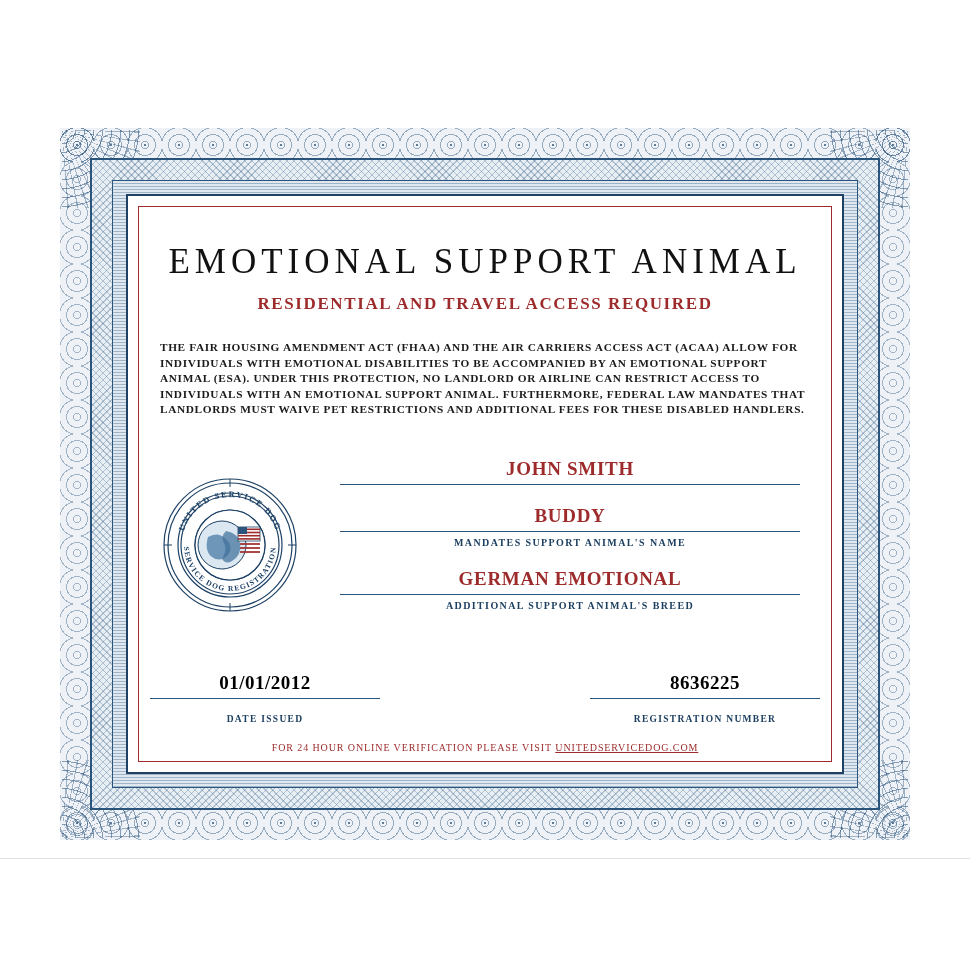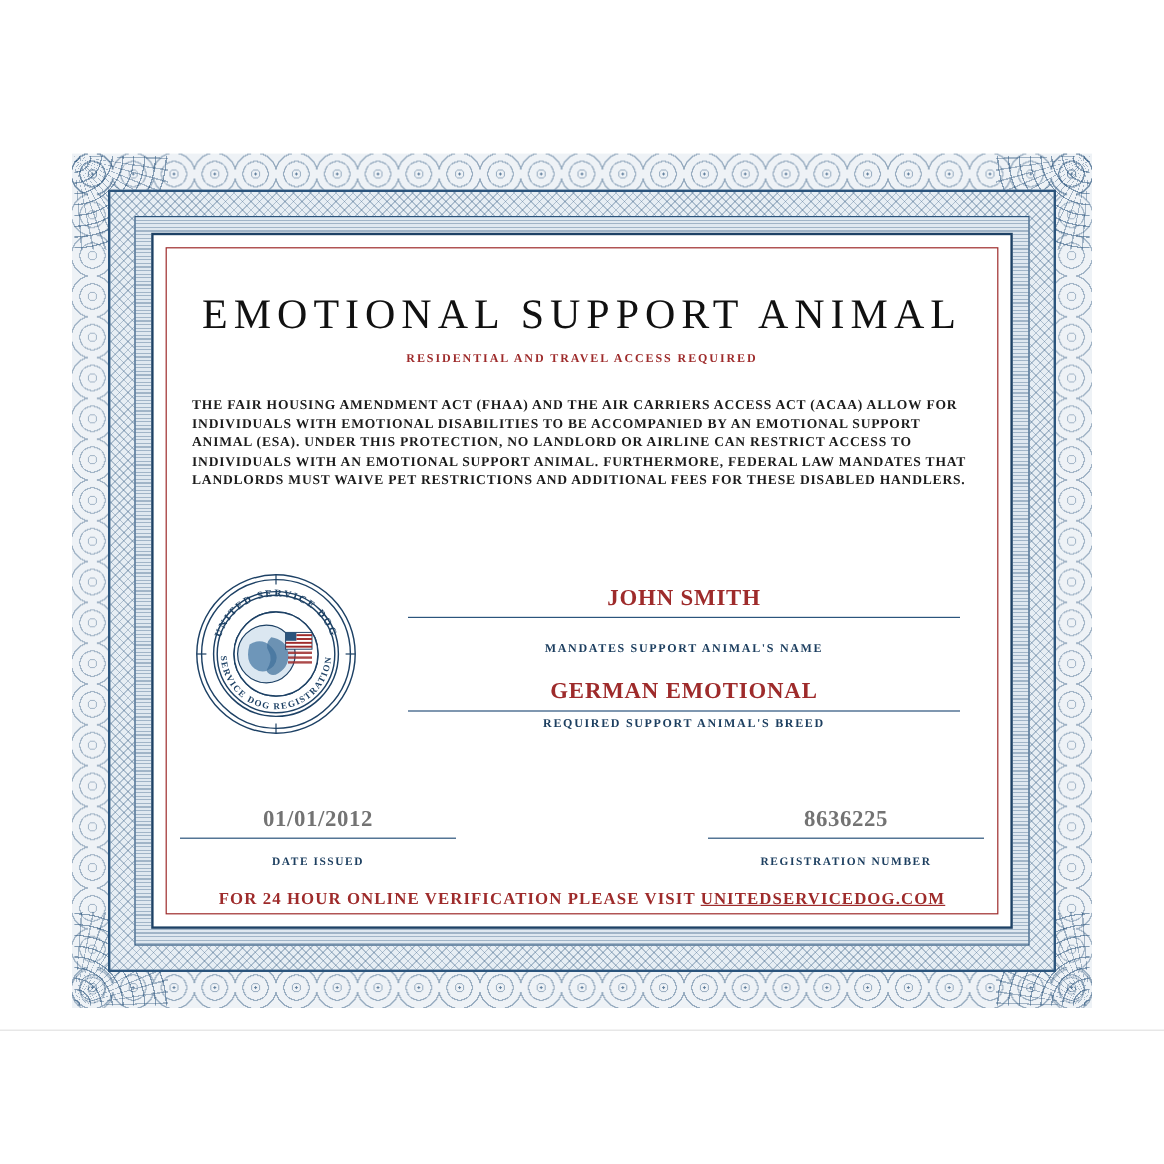--- a/index.html
+++ b/index.html
@@ -155,21 +155,21 @@
     text-align: center;
     font-family: "Liberation Serif", serif;
     font-size: 35px;
     letter-spacing: 5px;
     color: #111111;
     font-weight: 400;
     margin-top: 22px;
   }
   .subtitle {
     text-align: center;
-    font-size: 10px;
+    font-size: 17px;
     letter-spacing: 1.6px;
     color: #9e2b2b;
     font-weight: bold;
     margin-top: 12px;
   }
 
   .body-text {
     margin: 26px auto 0 auto;
     width: 650px;
     font-size: 11.3px;
@@ -190,21 +190,21 @@
   .seal {
     width: 140px;
     height: 140px;
     position: relative;
   }
 
   
   .fields {
     position: absolute;
     left: 190px;
-    top: 268px;
+    top: 238px;
     width: 460px;
   }
   .field {
     margin-bottom: 20px;
     text-align: center;
   }
   .field-value {
     font-size: 19px;
     font-weight: bold;
     color: #9e2b2b;
@@ -230,43 +230,43 @@
   .bottom-col {
     position: absolute;
     width: 230px;
     text-align: center;
   }
   .bottom-left { left: 0; }
   .bottom-right { right: 0; }
   .bottom-value {
     font-size: 19px;
     font-weight: bold;
-    color: #737373;
+    color: #000000;
     letter-spacing: 0.5px;
     padding-bottom: 4px;
     border-bottom: 1.5px solid #2b547c;
   }
   .bottom-label {
     margin-top: 15px;
     font-size: 9.5px;
     letter-spacing: 1.3px;
     color: #1d3f60;
     font-weight: bold;
   }
 
   .verification {
     position: absolute;
     left: 0;
     right: 0;
     top: 522px;
     text-align: center;
-    font-size: 14px;
+    font-size: 10px;
     letter-spacing: 0.9px;
     color: #9e2b2b;
-    font-weight: bold;
+    font-weight: normal;
   }
   .verification .url {
     text-decoration: underline;
     color: #9e2b2b;
   }
 </style>
 </head>
 <body>
 
 <div class="page">
@@ -355,26 +355,27 @@
         </div>
       </div>
 
       <div class="fields">
 
         <div class="field">
           <div class="field-value">JOHN SMITH</div>
         </div>
 
         <div class="field">
+          <div class="field-value">BUDDY</div>
           <div class="field-label">MANDATES SUPPORT ANIMAL'S NAME</div>
         </div>
 
         <div class="field">
           <div class="field-value">GERMAN EMOTIONAL</div>
-          <div class="field-label">REQUIRED SUPPORT ANIMAL'S BREED</div>
+          <div class="field-label">ADDITIONAL SUPPORT ANIMAL'S BREED</div>
         </div>
 
       </div>
 
       <div class="bottom-row">
         <div class="bottom-col bottom-left">
           <div class="bottom-value">01/01/2012</div>
           <div class="bottom-label">DATE ISSUED</div>
         </div>
         <div class="bottom-col bottom-right">

